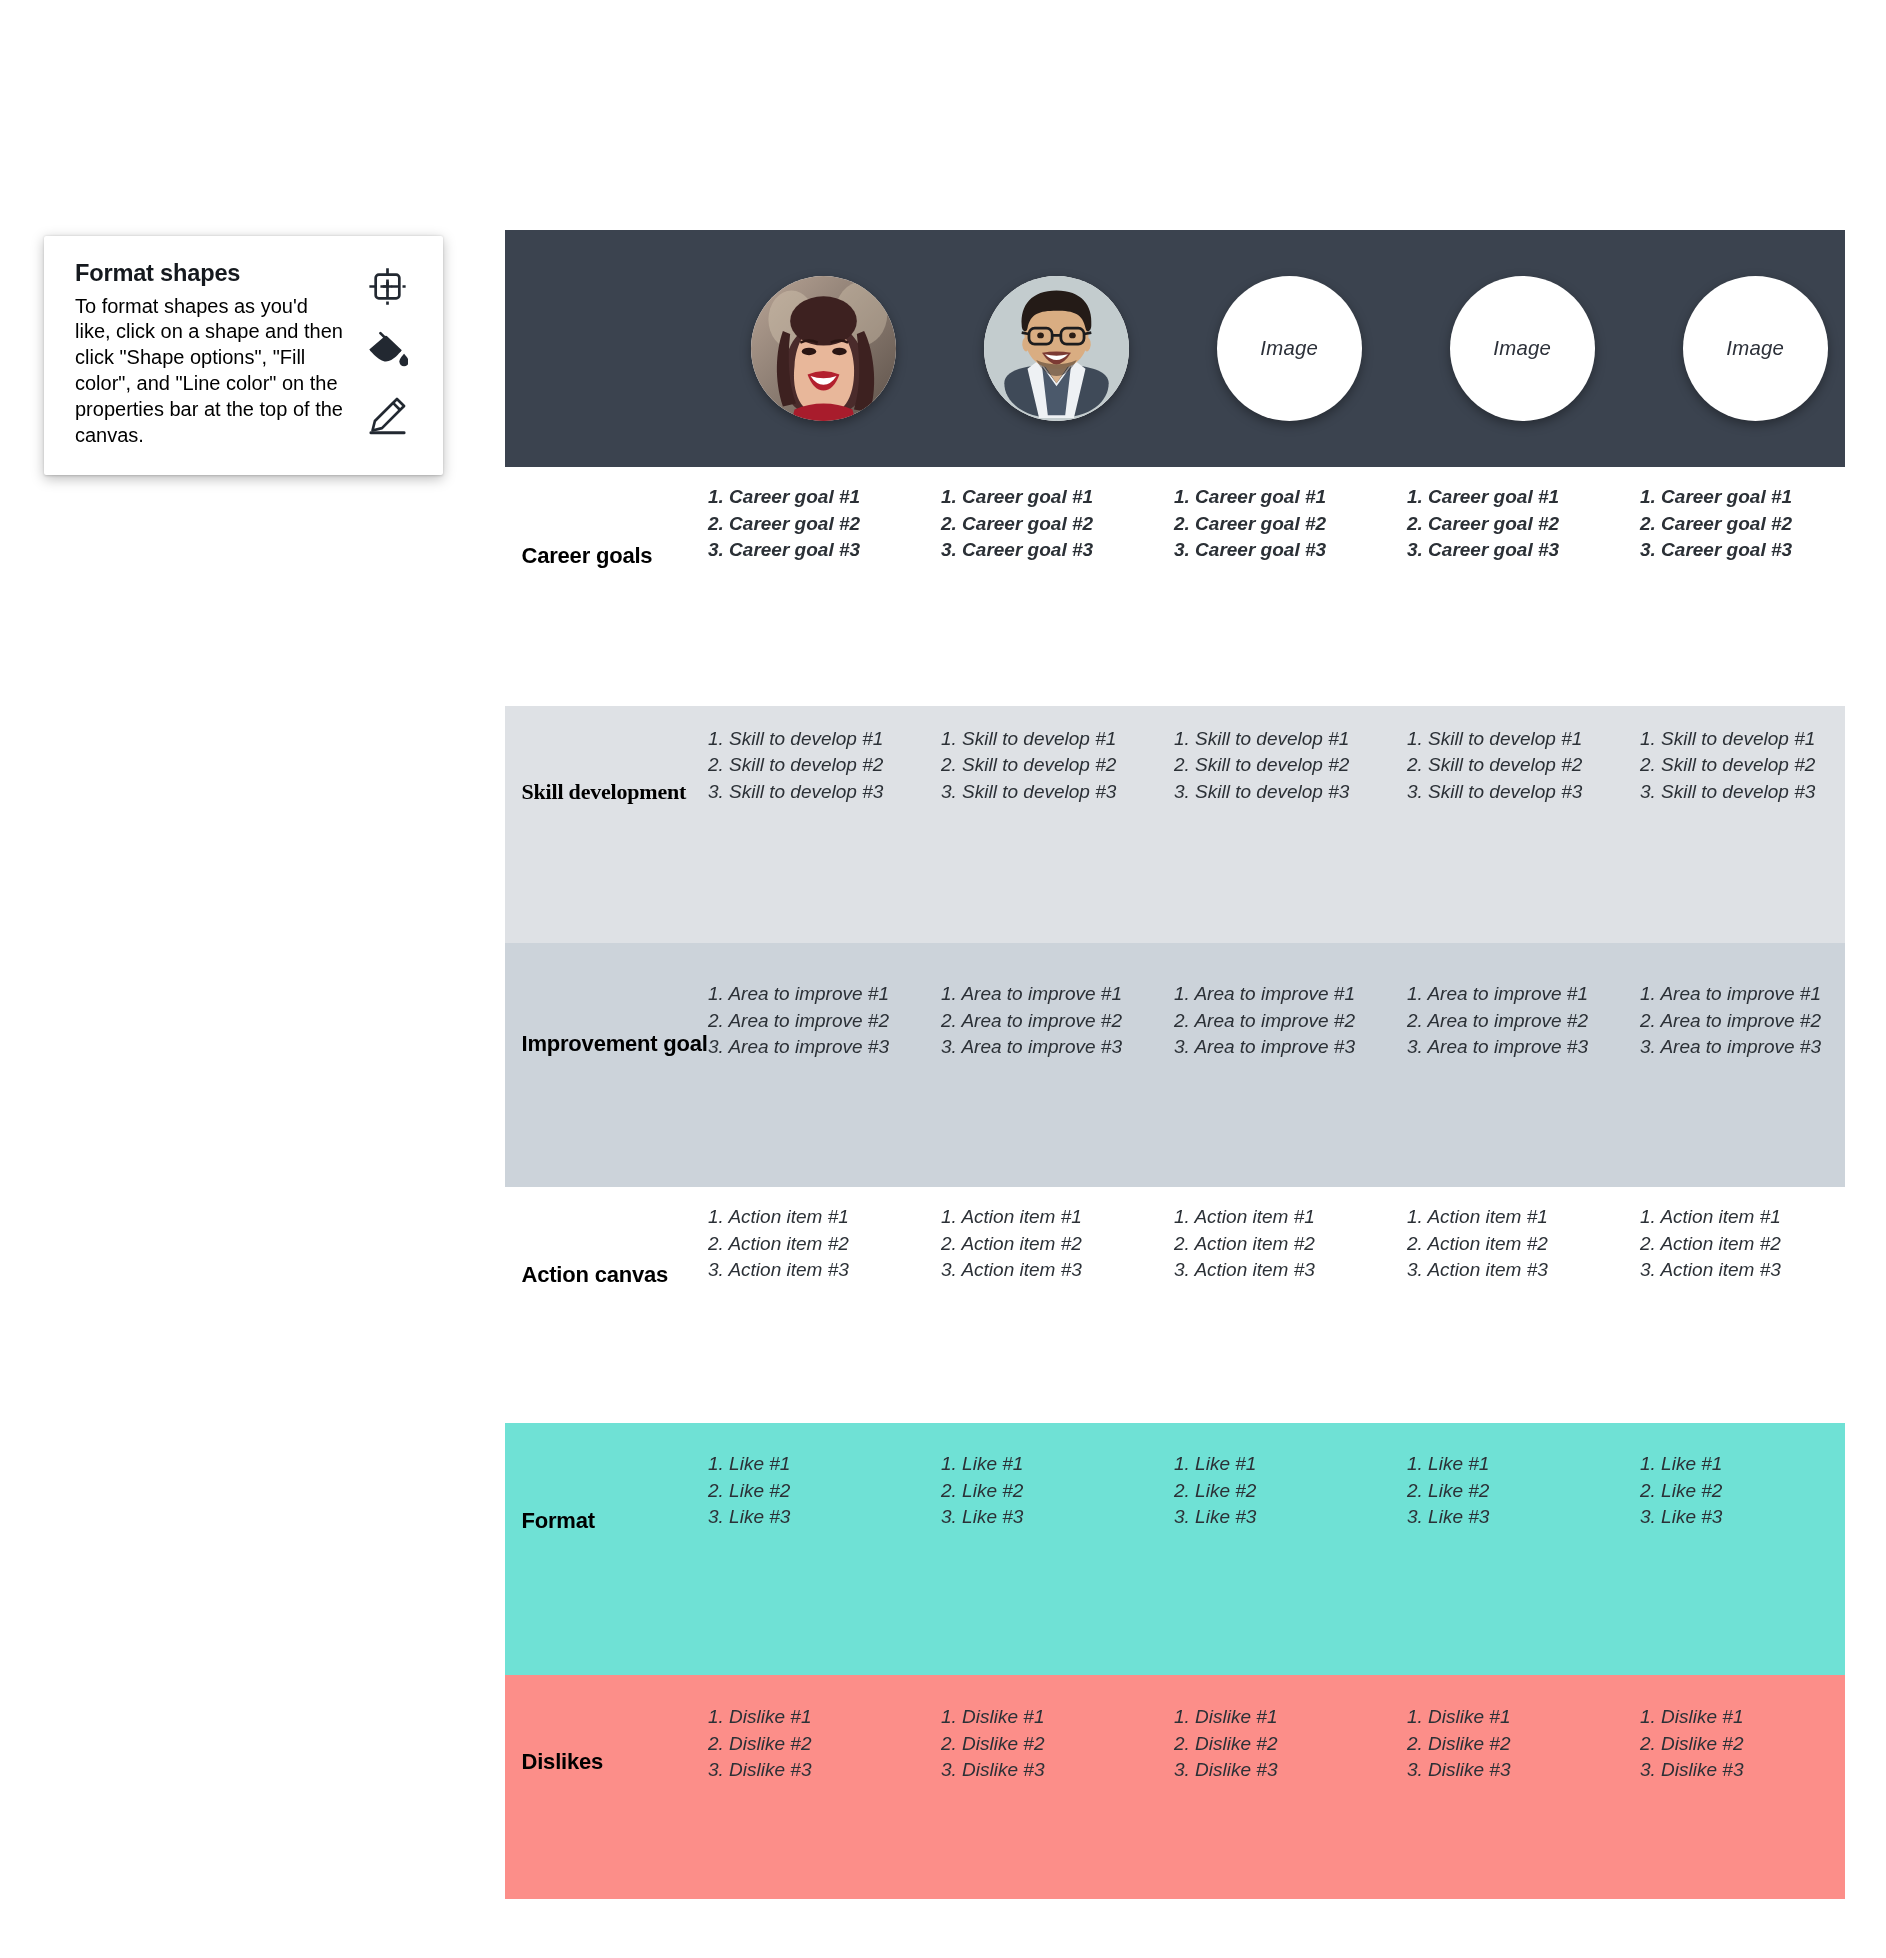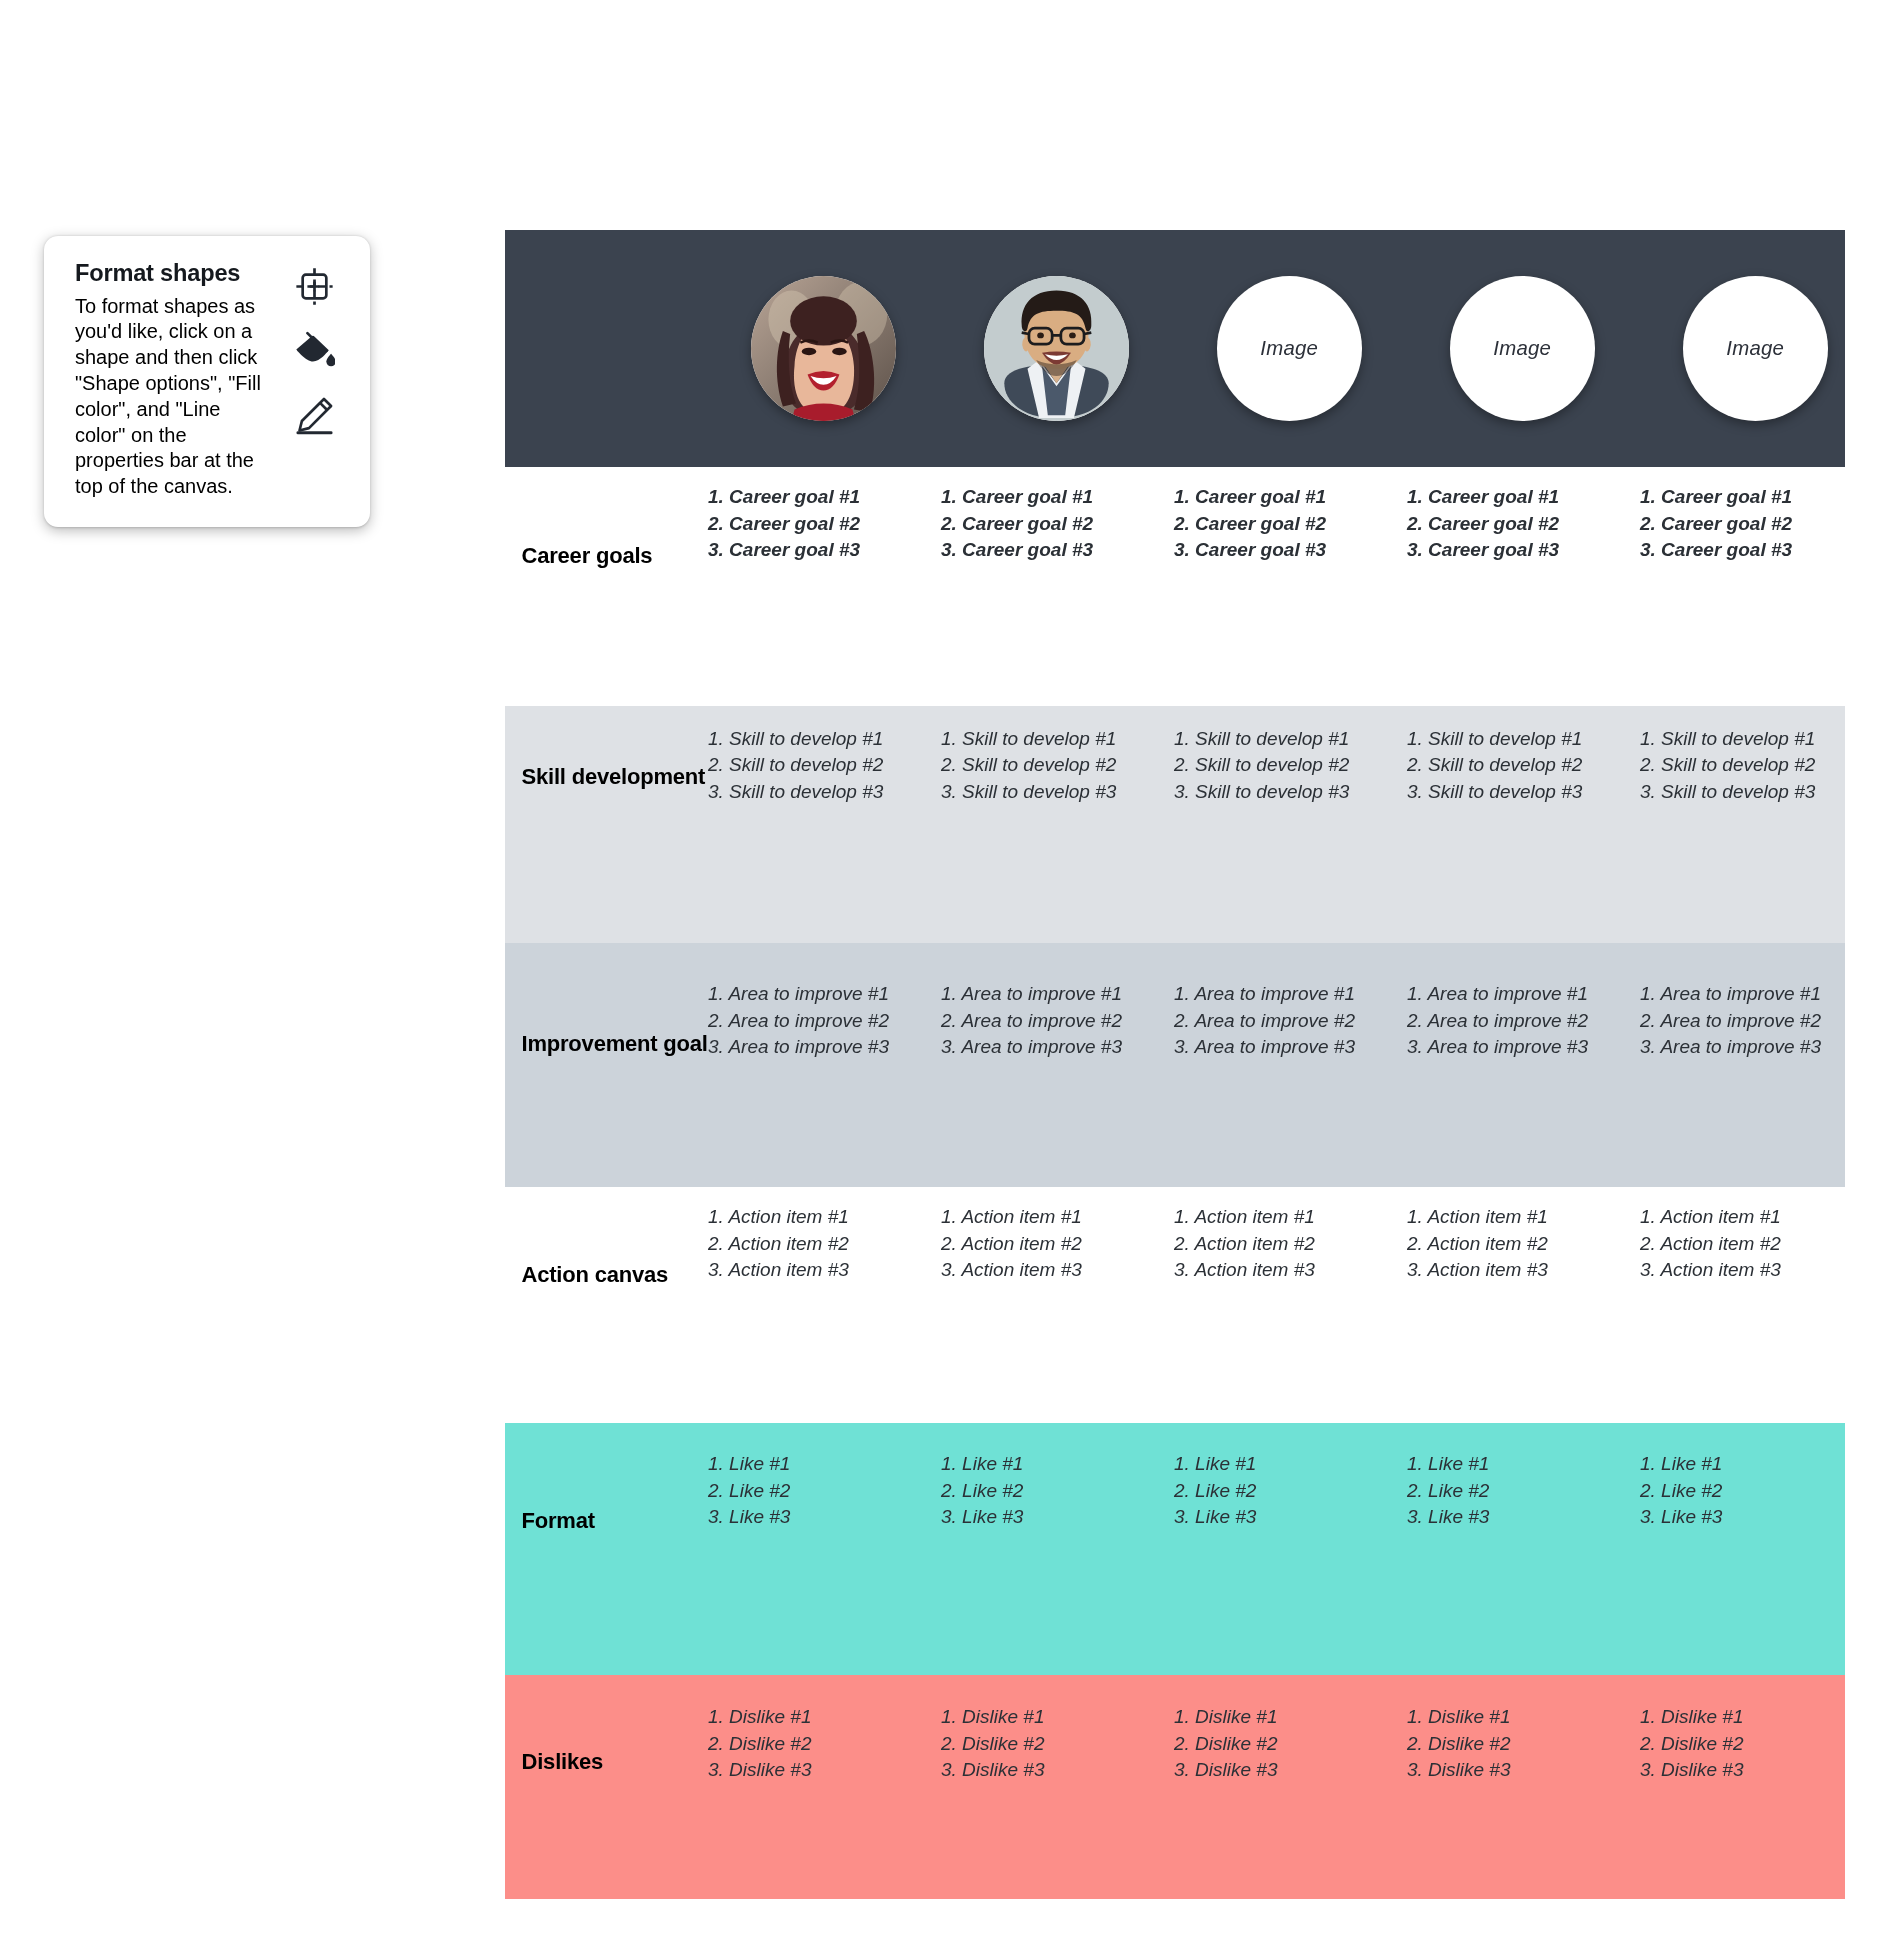--- a/index.html
+++ b/index.html
@@ -18,23 +18,23 @@
     width: 1887px;
     height: 1958px;
     background: #ffffff;
   }
 
   
   .callout {
     position: absolute;
     left: 44px;
     top: 236px;
-    width: 326px;
+    width: 399px;
     background: #ffffff;
-    border-radius: 14px;
+    border-radius: 2px;
     box-shadow: 0 3.9px 12.6px rgba(0,0,0,0.26), 0 0.8px 2.4px rgba(0,0,0,0.16);
     padding: 23.6px 27px 27px 31px;
     display: flex;
     gap: 7.9px;
   }
   .callout-text { flex: 1 1 auto; padding-right: 6.3px; }
   .callout-title {
     font-size: 23.6px;
     font-weight: bold;
     color: #15191e;
@@ -146,21 +146,21 @@
   .row-dislikes     { height: 224px; background: #fc8e89; }
 
   .row-career      .row-cols { padding-top: 17.3px; font-weight: bold; }
   .row-skill       .row-cols { padding-top: 19.7px; }
   .row-improvement .row-cols { padding-top: 26px; margin-top: 12px; }
   .row-action      .row-cols { padding-top: 17.3px; }
   .row-likes       .row-cols { padding-top: 28px; }
   .row-dislikes    .row-cols { padding-top: 29px; }
 
   .row-career      .row-label { padding-top: 76px; }
-  .row-skill       .row-label { padding-top: 58px; }
+  .row-skill       .row-label { padding-top: 73px; font-family: Liberation Serif, serif; }
   .row-improvement .row-label { padding-top: 88px; }
   .row-action      .row-label { padding-top: 75px; }
   .row-likes       .row-label { padding-top: 85px; }
   .row-dislikes    .row-label { padding-top: 74px; }
 </style>
 </head>
 <body>
 
 <div id="canvas">
 

